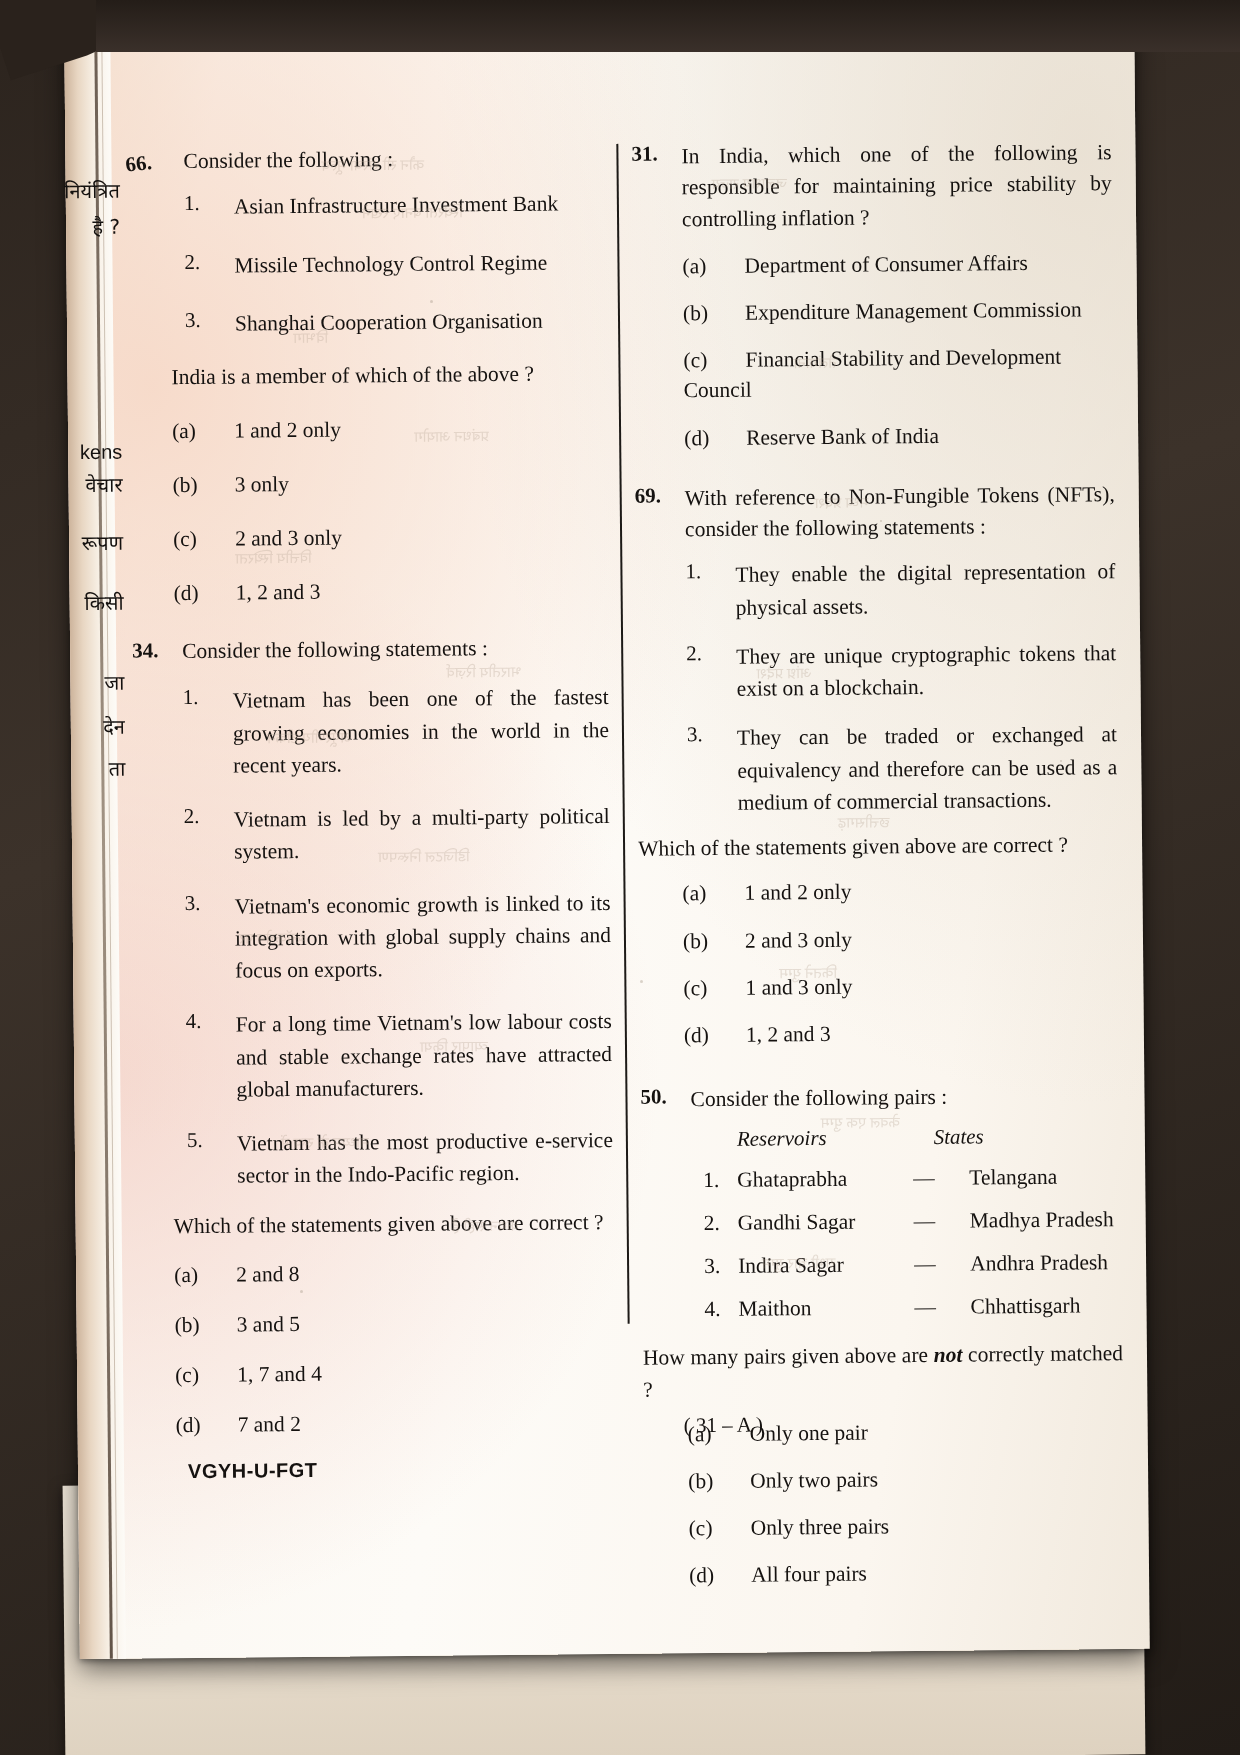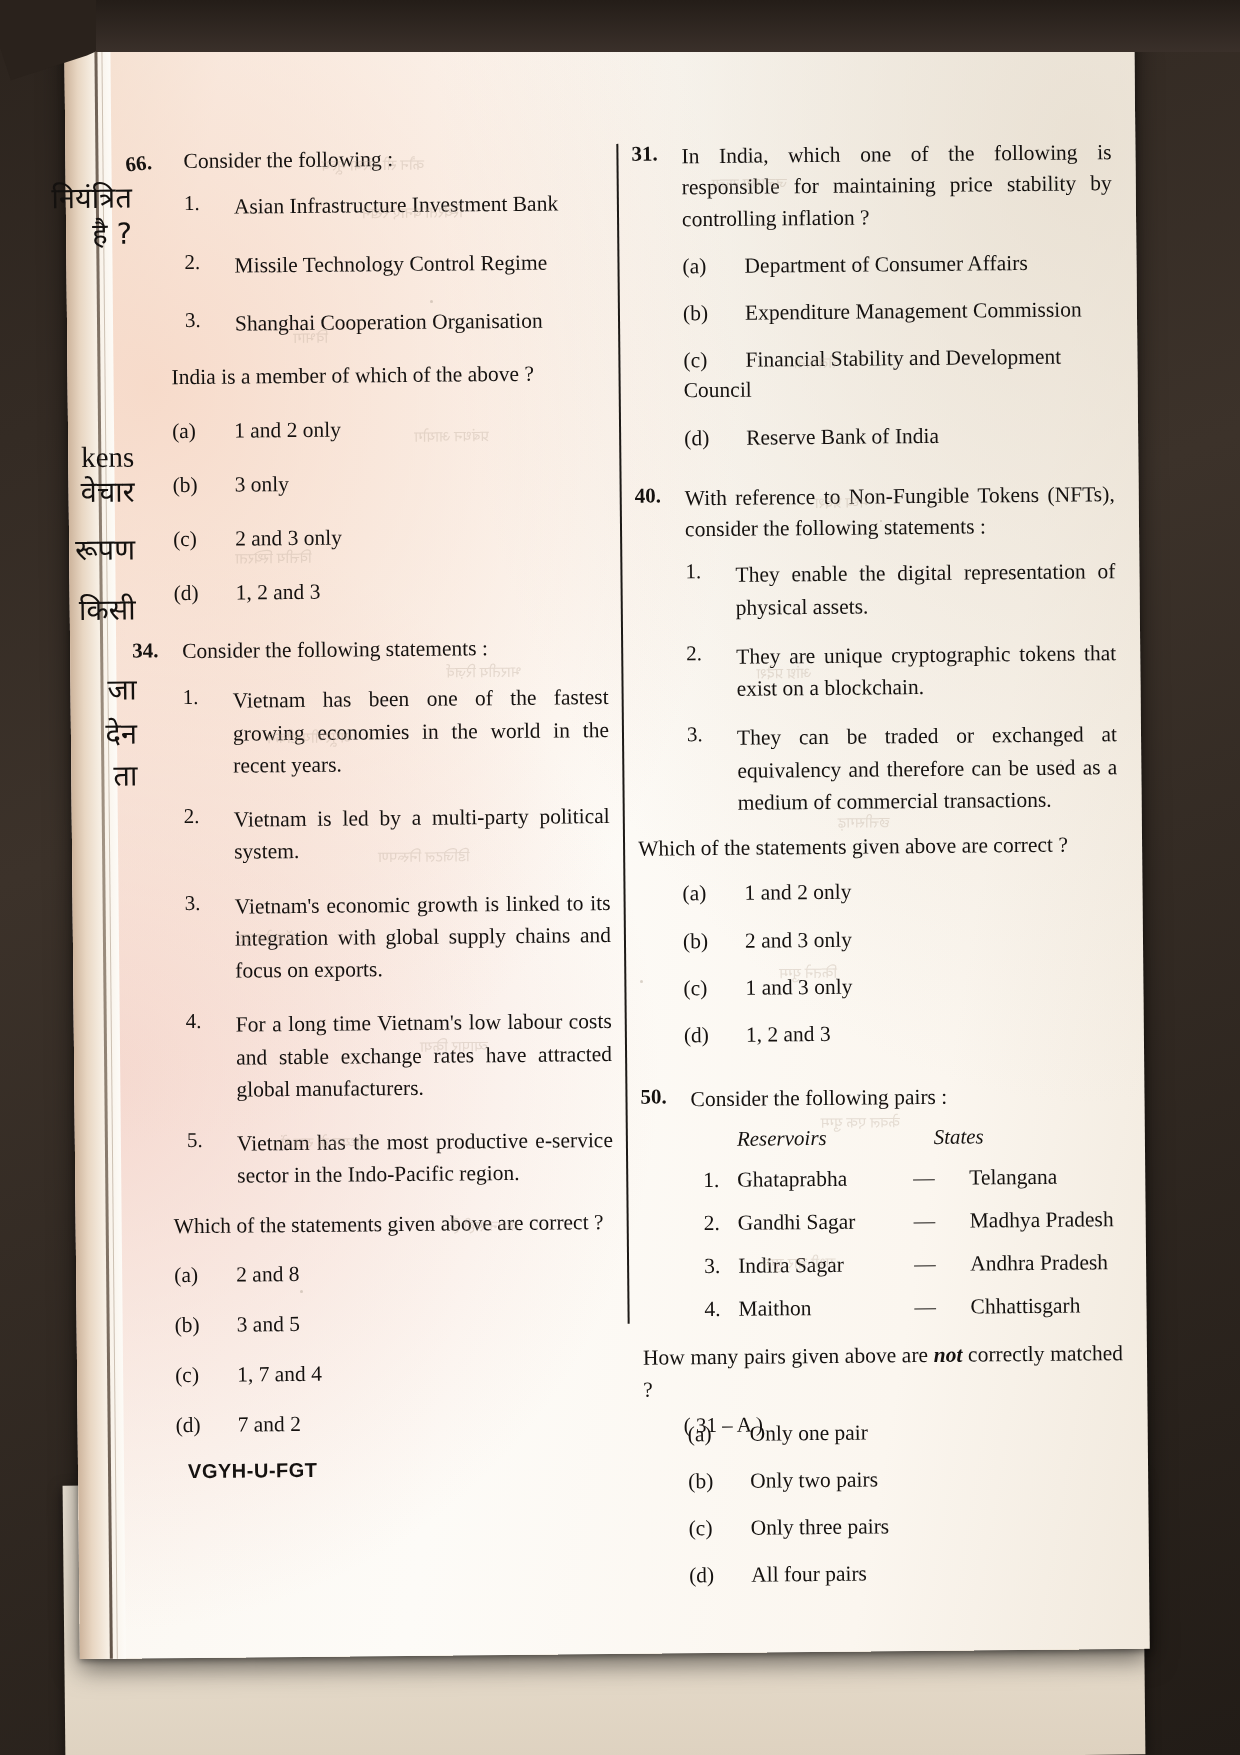--- a/index.html
+++ b/index.html
@@ -61,21 +61,21 @@
     position:absolute;color:#b9a898;opacity:.33;
     font-family:"Liberation Serif",serif;font-size:15px;
     transform:scaleX(-1);pointer-events:none;user-select:none;white-space:nowrap;
   }
 
   
   .margin-hindi{
     position:absolute;left:0;top:0;width:70px;height:100%;
     font-family:"DejaVu Sans",sans-serif;color:#14110f;
   }
-  .margin-hindi span{position:absolute;right:4px;font-size:29px;white-space:nowrap;}
+  .margin-hindi span{position:absolute;right:16px;font-size:20px;white-space:nowrap;}
 
   
   .content{position:absolute;left:46px;top:0;right:0;bottom:0;}
   .col{position:absolute;top:118px;}
   .col-left{left:22px;width:470px;}
   .col-right{left:520px;width:480px;}
   .divider{
     position:absolute;left:505px;top:120px;width:2px;height:1180px;
     background:#1d1a17;
   }
@@ -141,21 +141,21 @@
 
   <div class="sheet">
 
     <div class="bind"></div>
     <div class="bind-line"></div>
     <div class="bind-line2"></div>
 
     <div class="margin-hindi">
       <span style="top:148px">नियंत्रित</span>
       <span style="top:184px">है ?</span>
-      <span style="top:412px;font-family:Liberation Serif, serif">kens</span>
+      <span style="top:412px;font-family:Liberation Sans, sans-serif">kens</span>
       <span style="top:442px">वेचार</span>
       <span style="top:500px">रूपण</span>
       <span style="top:560px">किसी</span>
       <span style="top:640px">जा</span>
       <span style="top:684px">देन</span>
       <span style="top:726px">ता</span>
     </div>
 
     <div class="content">
 
@@ -268,21 +268,21 @@
               <span class="opt-v j" style="margin-left:62px;text-align:justify">Financial Stability and Development Council</span>
             </div>
             <div class="opt">
               <span class="opt-k">(d)</span>
               <span class="opt-v">Reserve Bank of India</span>
             </div>
           </div>
         </div>
 
         <div class="q" style="margin-top:30px">
-          <div class="qnum">40.</div>
+          <div class="qnum">69.</div>
           <div class="qstem j">With reference to Non-Fungible Tokens (NFTs), consider the following statements :</div>
           <div class="items" style="margin-top:14px">
             <div class="item" style="margin-bottom:17px">
               <div class="item-n">1.</div>
               <div class="item-t">They enable the digital representation of physical assets.</div>
             </div>
             <div class="item" style="margin-bottom:17px">
               <div class="item-n">2.</div>
               <div class="item-t">They are unique cryptographic tokens that exist on a blockchain.</div>
             </div>

